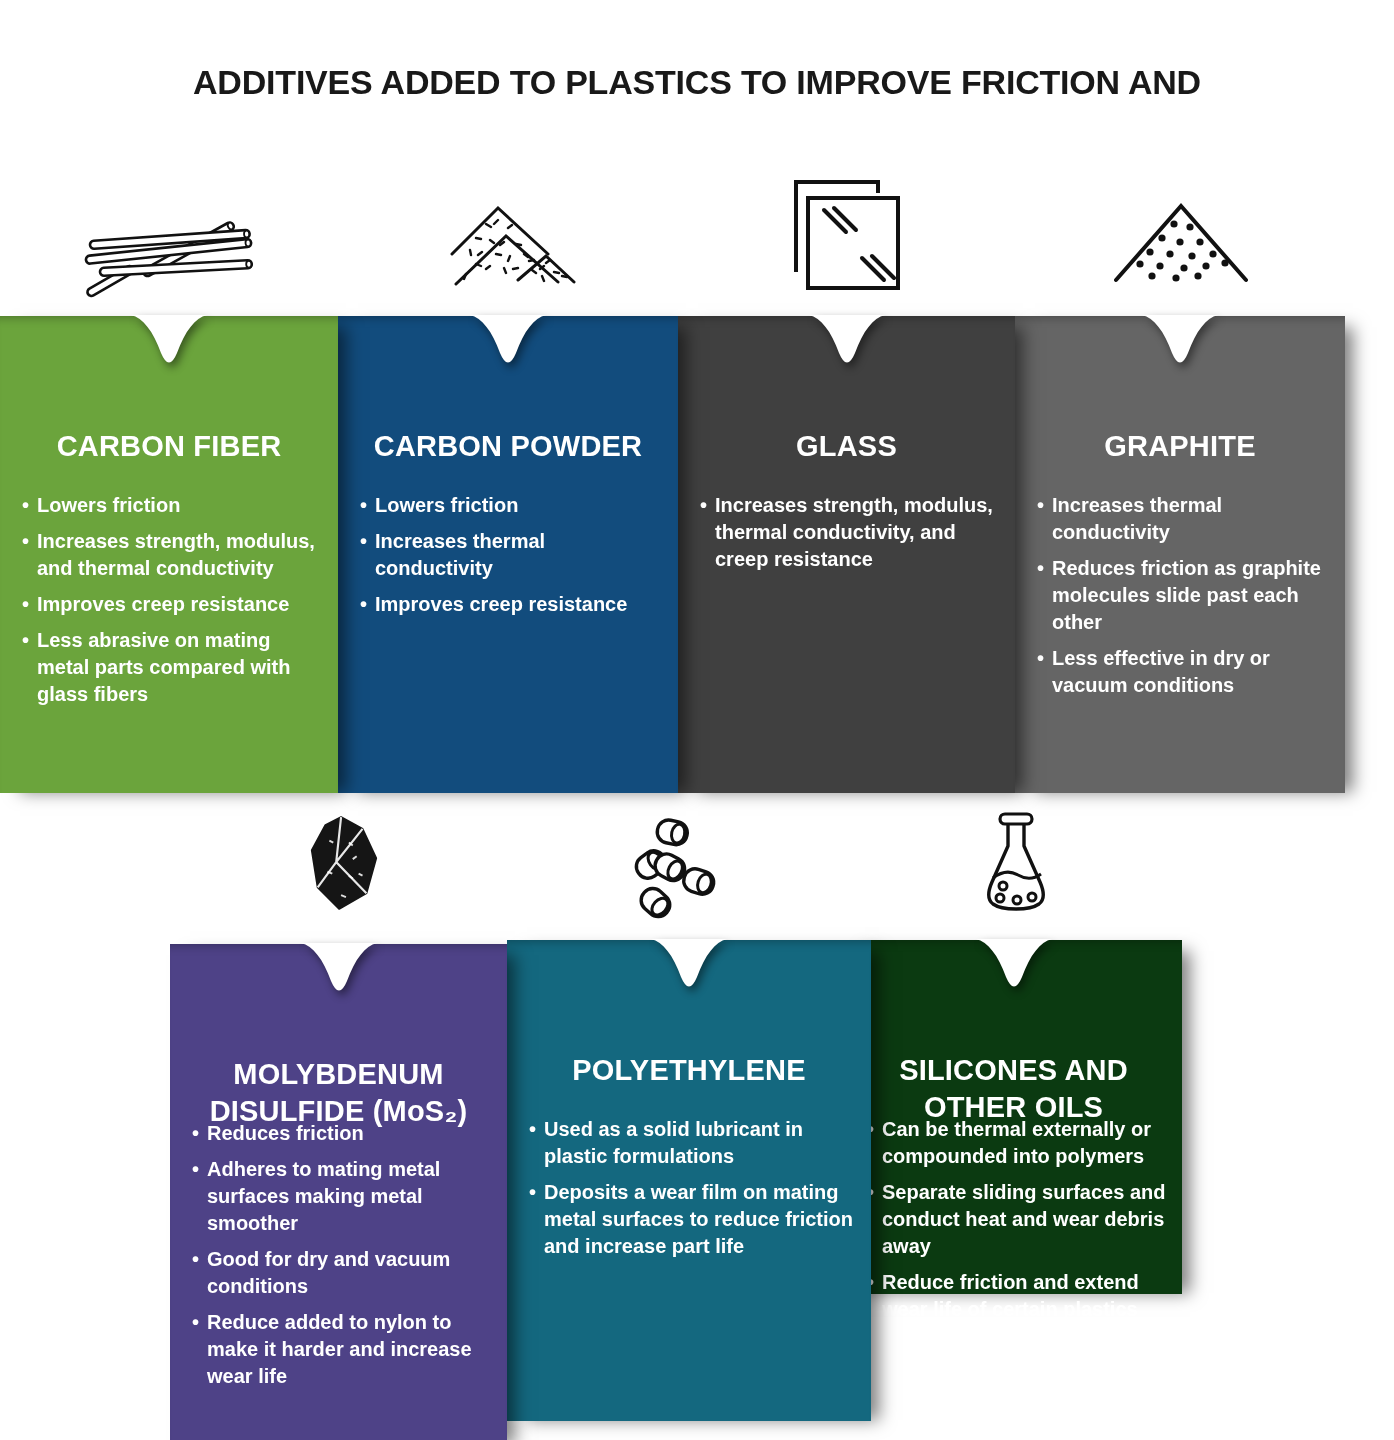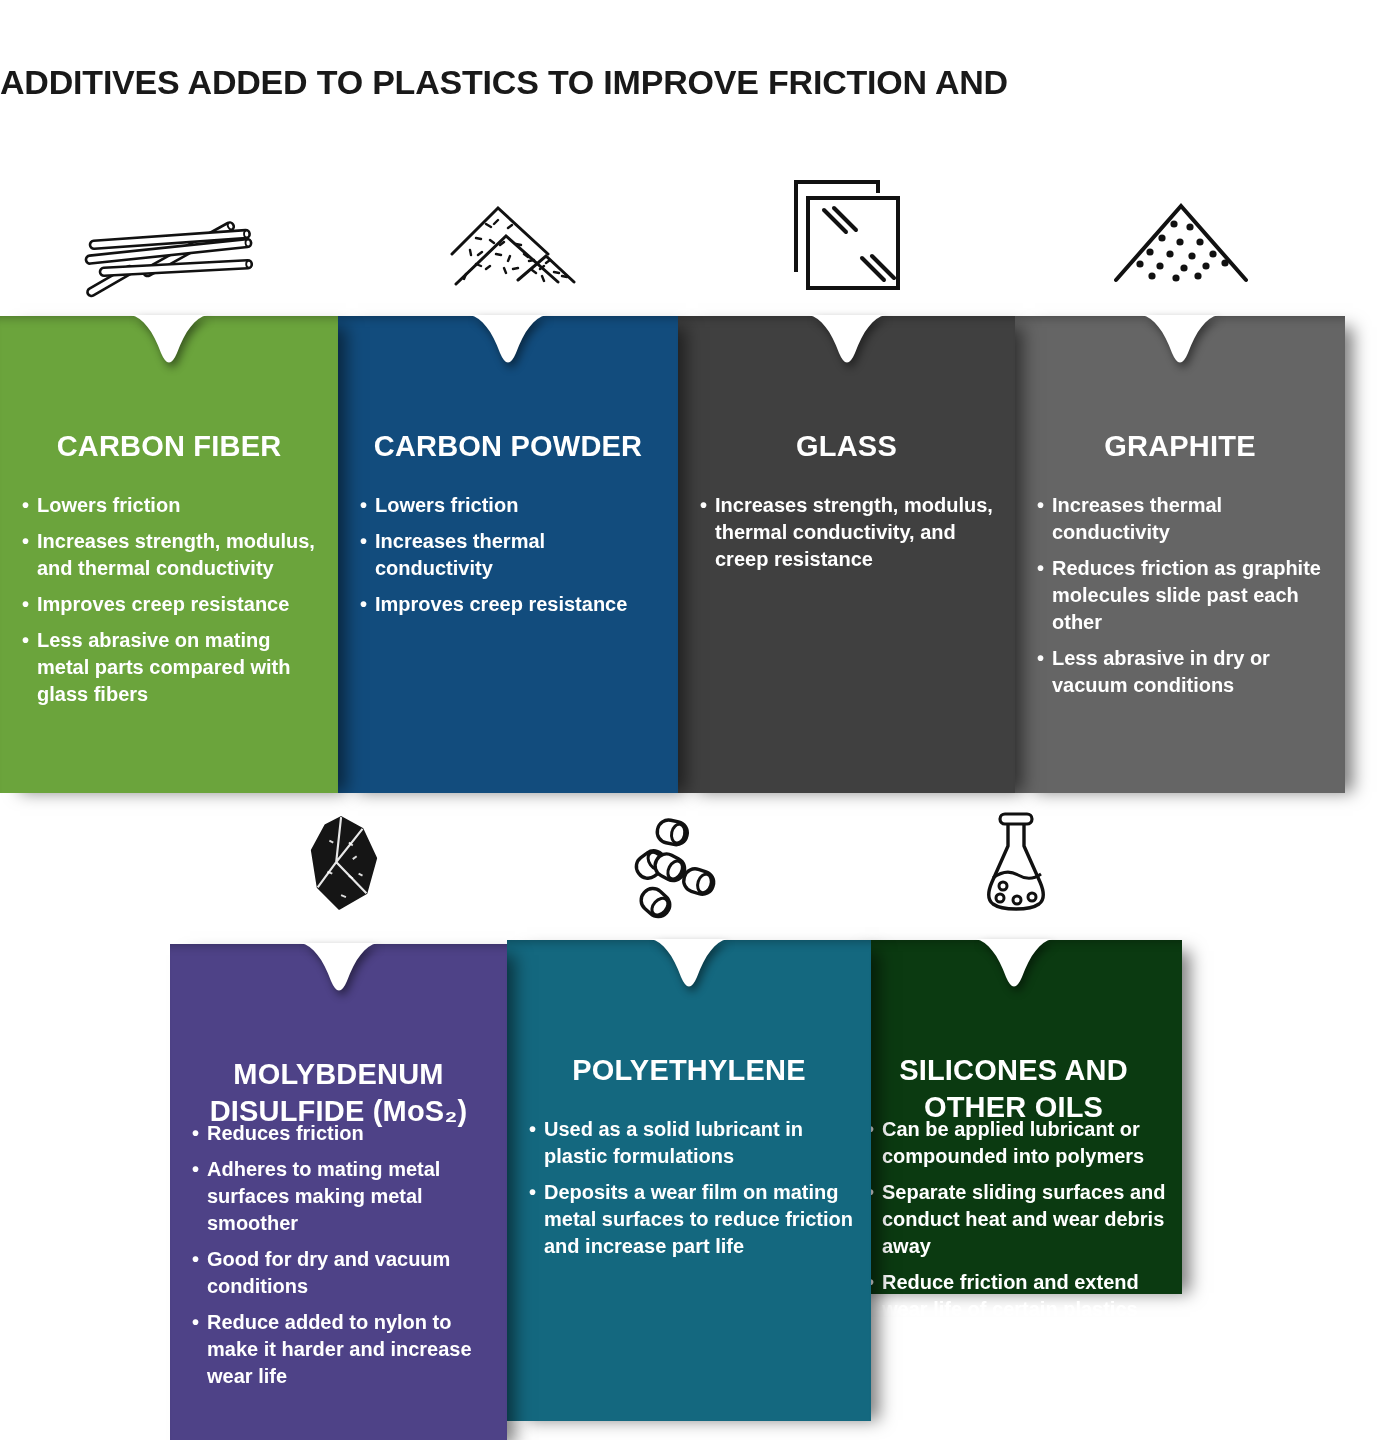--- a/index.html
+++ b/index.html
@@ -3,21 +3,21 @@
 <meta charset="utf-8">
 <style>
   html,body{margin:0;padding:0;background:#ffffff;}
   body{
     width:1394px;height:1440px;position:relative;overflow:hidden;
     font-family:"Liberation Sans","DejaVu Sans",sans-serif;
   }
   
   .page-title{
     position:absolute;top:36px;left:0;width:100%;
-    color:#191919;font-weight:bold;
+    text-align:center;color:#191919;font-weight:bold;
     font-size:34px;line-height:47px;letter-spacing:-0.2px;
   }
   
   .card{position:absolute;color:#fff;
     box-shadow:14px 5px 16px -6px rgba(0,0,0,.5), inset 0 10px 10px -8px rgba(0,0,0,.28);margin-top:18px;}
   .c1{left:0;   top:298px;width:338px;height:477px;z-index:14;}
   .c2{left:338px;top:298px;width:340px;height:477px;z-index:13;}
   .c3{left:678px;top:298px;width:337px;height:477px;z-index:12;}
   .c4{left:1015px;top:298px;width:330px;height:477px;z-index:11;}
   .c5{left:170px;top:926px;width:337px;height:502px;z-index:8;}
@@ -219,21 +219,21 @@
 <section class="card c4" style="background: rgb(101, 101, 101);">
   <svg class="notch" width="76" height="58" viewBox="0 0 76 58">
       <path d="M0 0 C12 3 22 16 30 38 Q38 57 46 38 C54 16 64 3 76 0 Z" fill="#ffffff"></path>
     </svg>
   <div class="card-head">
       <h2 class="card-title"><span>GRAPHITE</span></h2>
     </div>
   <div class="bullets">
     <div class="bullet">Increases thermal conductivity</div>
     <div class="bullet">Reduces friction as graphite molecules slide past each other</div>
-    <div class="bullet">Less abrasive in dry or vacuum conditions</div>
+    <div class="bullet">Less effective in dry or vacuum conditions</div>
   </div>
 </section>
 
 <section class="card c5" style="background: rgb(78, 66, 135);">
   <svg class="notch" width="76" height="58" viewBox="0 0 76 58">
       <path d="M0 0 C12 3 22 16 30 38 Q38 57 46 38 C54 16 64 3 76 0 Z" fill="#ffffff"></path>
     </svg>
   <div class="card-head">
     <h2 class="card-title">
       <span>MOLYBDENUM</span><br>
@@ -265,18 +265,18 @@
   <svg class="notch" width="76" height="58" viewBox="0 0 76 58">
       <path d="M0 0 C12 3 22 16 30 38 Q38 57 46 38 C54 16 64 3 76 0 Z" fill="#ffffff"></path>
     </svg>
   <div class="card-head">
     <h2 class="card-title">
       <span>SILICONES AND</span><br>
       <span>OTHER OILS</span>
     </h2>
   </div>
   <div class="bullets">
-    <div class="bullet">Can be applied lubricant or compounded into polymers</div>
+    <div class="bullet">Can be thermal externally or compounded into polymers</div>
     <div class="bullet">Separate sliding surfaces and conduct heat and wear debris away</div>
     <div class="bullet">Reduce friction and extend wear life of certain plastics</div>
     <div class="bullet">Must be compatible with the polymer to avoid adverse effects</div>
   </div>
 </section>
 
 </body></html>

